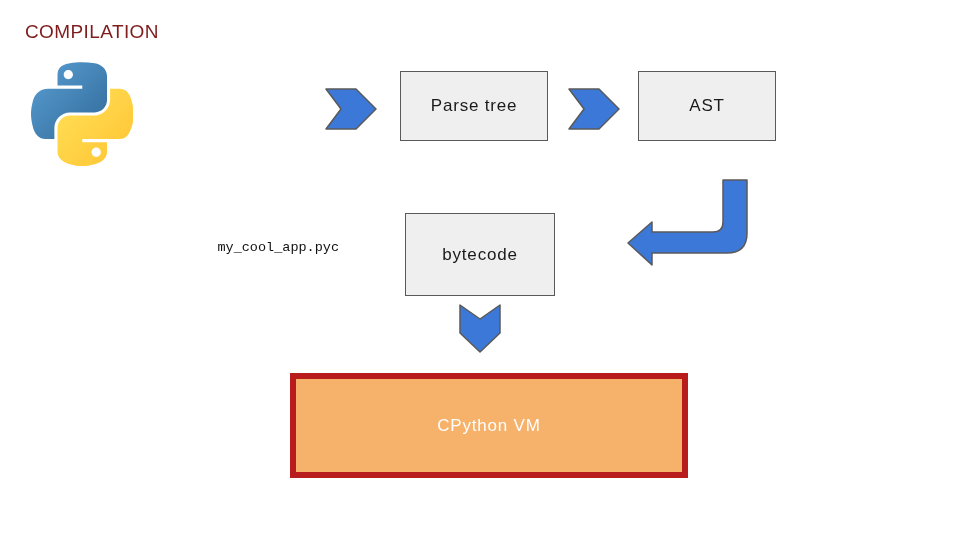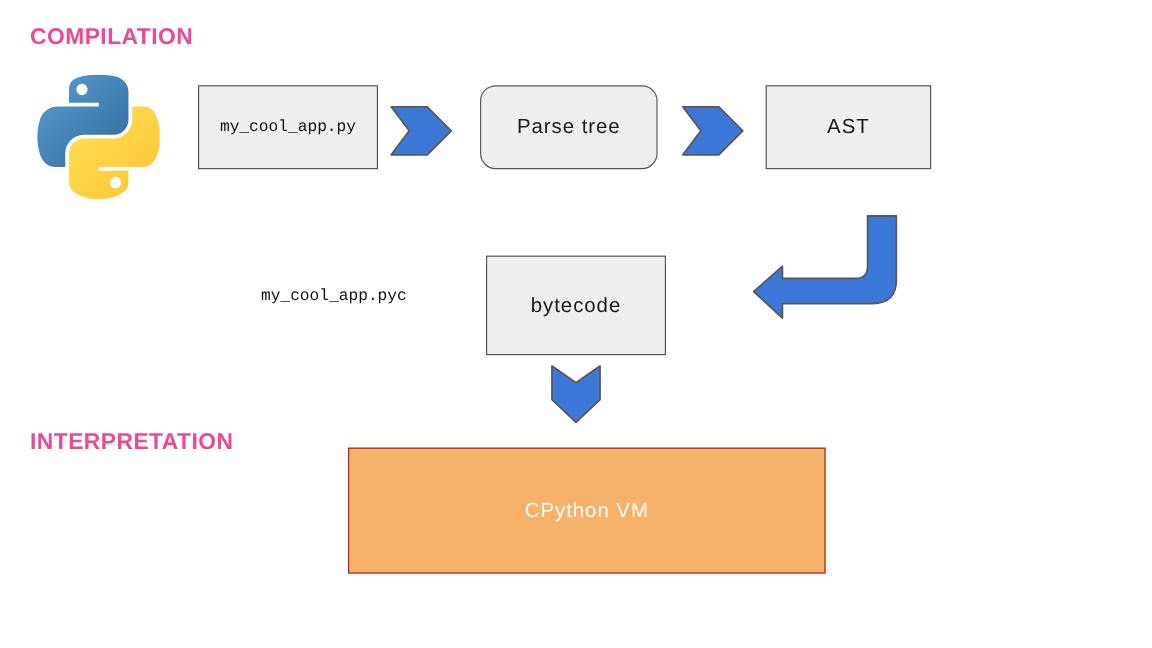--- a/index.html
+++ b/index.html
@@ -12,24 +12,24 @@
     position: relative;
     width: 960px;
     height: 540px;
     background: #ffffff;
     overflow: hidden;
   }
   .abs { position: absolute; }
   .heading {
     position: absolute;
     left: 25px;
-    font-weight: bold;
+    font-weight: normal;
     font-size: 19px;
     letter-spacing: 0.4px;
-    color: #ec4899;
+    color: #7f1d1d;
   }
   .heading.compilation { top: 21px; }
   .heading.interpretation { top: 358px; }
   .node-box {
     position: absolute;
     background: #efefef;
     border: 1px solid #595959;
     display: flex;
     align-items: center;
     justify-content: center;
@@ -41,27 +41,27 @@
     letter-spacing: 0.8px;
     color: #1a1a1a;
   }
   .mono {
     font-family: "Liberation Mono", "DejaVu Sans Mono", monospace;
     font-size: 13.5px;
     letter-spacing: 0px;
     color: #111111;
   }
   .box-source   { left: 165px; top: 71px;  width: 150px; height: 70px; }
-  .box-parse    { left: 400px; top: 71px;  width: 148px; height: 70px; border-radius: 13px; }
+  .box-parse    { left: 400px; top: 71px;  width: 148px; height: 70px; }
   .box-ast      { left: 638px; top: 71px;  width: 138px; height: 70px; }
   .box-bytecode { left: 405px; top: 213px; width: 150px; height: 83px; }
   .box-vm {
     left: 290px; top: 373px; width: 398px; height: 105px;
     background: #f6b26b;
-    border: 1px solid #b91c1c;
+    border: 6px solid #b91c1c;
   }
   .box-vm .node-label { color: #fdfdfd; }
   .pyc-label {
     position: absolute;
     left: 217px;
     top: 240px;
     width: 122px;
     text-align: right;
   }
   .python-logo { left: 31px; top: 62px; width: 102px; height: 105px; }
@@ -70,40 +70,36 @@
   .chev-down { left: 459px; top: 304px; width: 42px; height: 49px; }
   .bent-arrow { left: 627px; top: 179px; width: 121px; height: 87px; }
 </style>
 </head>
 <body>
 
 <div class="canvas">
 
   <div class="heading compilation">COMPILATION</div>
 
-  <div class="heading interpretation">INTERPRETATION</div>
 
   <svg class="abs python-logo" viewBox="0 0 110.4 113" xmlns="http://www.w3.org/2000/svg">
     <defs>
       <linearGradient id="pyblue" x1="0" y1="0" x2="1" y2="1">
         <stop offset="0" stop-color="#5A9FD4"></stop>
         <stop offset="1" stop-color="#306998"></stop>
       </linearGradient>
       <linearGradient id="pyyellow" x1="0" y1="0" x2="1" y2="1">
         <stop offset="0" stop-color="#FFE159"></stop>
         <stop offset="1" stop-color="#FFC331"></stop>
       </linearGradient>
     </defs>
     <path fill="url(#pyblue)" d="M54.9 0c-4.6 0-9 .4-12.8 1.1-11.3 2-13.4 6.2-13.4 13.9v10.2h26.8v3.4H18.6C10.8 28.7 4 33.3 1.9 42.3c-2.5 10.2-2.6 16.6 0 27.2 1.9 7.9 6.4 13.6 14.2 13.6h9.2V70.8c0-8.9 7.7-16.6 16.8-16.6h26.8c7.5 0 13.4-6.1 13.4-13.6V15c0-7.3-6.1-12.7-13.4-13.9C64.3.3 59.5 0 54.9 0zM40.4 8.2c2.8 0 5 2.3 5 5.1 0 2.8-2.3 5.1-5 5.1-2.8 0-5-2.3-5-5.1 0-2.8 2.3-5.1 5-5.1z"></path>
     <path fill="url(#pyyellow)" d="M85.6 28.7v11.9c0 9.2-7.8 17-16.8 17H42.1c-7.3 0-13.4 6.3-13.4 13.6v25.5c0 7.3 6.3 11.5 13.4 13.6 8.5 2.5 16.6 2.9 26.8 0 6.8-2 13.4-5.9 13.4-13.6V86.5H55.5v-3.4h40.2c7.8 0 10.7-5.4 13.4-13.6 2.8-8.4 2.7-16.5 0-27.3-1.9-7.8-5.6-13.6-13.4-13.6h-10.1zM70.6 92.3c2.8 0 5 2.3 5 5.1 0 2.8-2.3 5.1-5 5.1-2.8 0-5-2.3-5-5.1 0-2.8 2.3-5.1 5-5.1z"></path>
   </svg>
 
-  <div class="node-box box-source">
-    <span class="mono">my_cool_app.py</span>
-  </div>
 
   <svg class="abs chev-1" viewBox="-1 -1 52 42" xmlns="http://www.w3.org/2000/svg">
     <polygon points="0,0 30,0 50,20 30,40 0,40 15,20" fill="#3c78d8" stroke="#595959" stroke-width="1.5" stroke-linejoin="round"></polygon>
   </svg>
 
   <div class="node-box box-parse">
     <span class="node-label">Parse tree</span>
   </div>
 
   <svg class="abs chev-2" viewBox="-1 -1 52 42" xmlns="http://www.w3.org/2000/svg">

